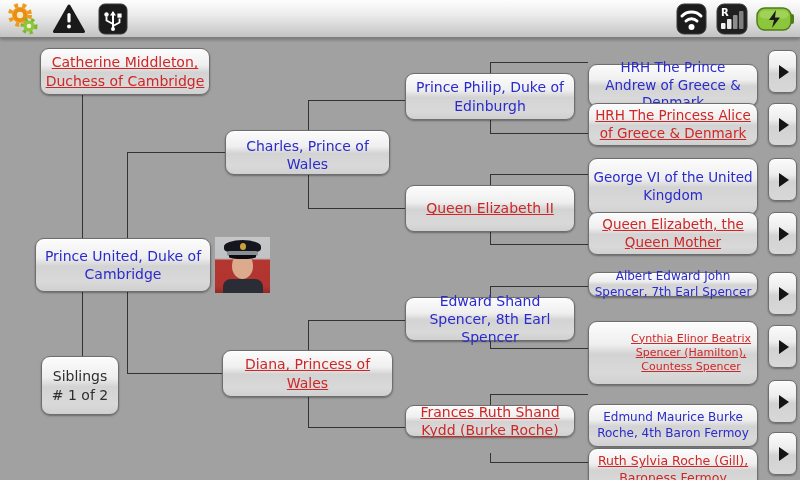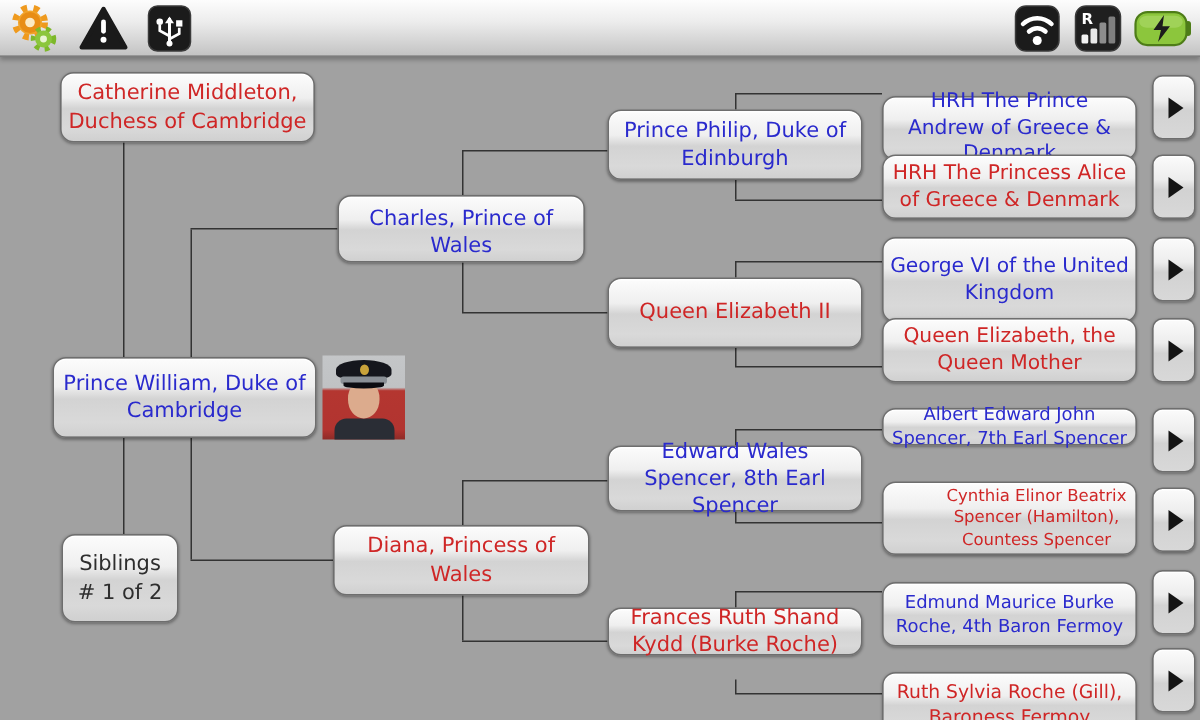--- a/index.html
+++ b/index.html
@@ -28,21 +28,21 @@
   .node{
     position:absolute;box-sizing:border-box;
     border:1px solid #6e6e6e;border-radius:9px;
     background:linear-gradient(180deg,#fcfcfc 0%,#efefef 36%,#d3d3d3 52%,#d9d9d9 82%,#d0d0d0 100%);
     box-shadow:0 1px 2px rgba(0,0,0,0.35), inset 0 1px 0 rgba(255,255,255,0.95);
     display:flex;align-items:center;justify-content:center;
     text-align:center;padding:1px 4px;line-height:1.3;
     cursor:default;
   }
   .male{color:#2a2acd;}
-  .female{color:#cf2626;}
+  .female{color:#cf2626;text-decoration:underline;}
   .neutral{color:#2e2e2e;}
   .fs14{font-size:14px;}
   .fs135{font-size:13.5px;}
   .fs125{font-size:12.5px;}
   .fs12{font-size:12px;}
   .fs11{font-size:11px;}
   
   .vline,.hline{position:absolute;background:#333;}
   .vline{width:1px;}
   .hline{height:1px;}
@@ -174,62 +174,62 @@
 <div class="hline" style="left:490px;top:348px;width:98px;"></div>
 <div class="vline" style="left:490px;top:394px;height:11px;"></div>
 <div class="hline" style="left:490px;top:394px;width:98px;"></div>
 <div class="vline" style="left:490px;top:453px;height:9px;"></div>
 <div class="hline" style="left:490px;top:462px;width:98px;"></div>
 
 <div class="node female fs14" style="left:40px;top:48px;width:170px;height:47px;">
     <span>Catherine Middleton, Duchess of Cambridge</span>
   </div>
 <div class="node male fs14" style="left:35px;top:238px;width:176px;height:54px;">
-    <span>Prince William, Duke of Cambridge</span>
+    <span>Prince United, Duke of Cambridge</span>
   </div>
 <div class="node neutral fs14" style="left:41px;top:356px;width:78px;height:59px;justify-content:center;">
     <span>Siblings # 1 of 2</span>
   </div>
 <div class="node male fs14" style="left:225px;top:130px;width:165px;height:45px;align-items:flex-end;">
     <span>Charles, Prince of Wales</span>
   </div>
 <div class="node female fs14" style="left:222px;top:350px;width:171px;height:47px;">
     <span>Diana, Princess of Wales</span>
   </div>
 <div class="node male fs14" style="left:405px;top:73px;width:170px;height:47px;align-items:center;">
     <span>Prince Philip, Duke of Edinburgh</span>
   </div>
 <div class="node female fs14" style="left:405px;top:185px;width:170px;height:47px;">
     <span>Queen Elizabeth II</span>
   </div>
 <div class="node male fs14" style="left:405px;top:297px;width:170px;height:44px;">
-    <span>Edward Wales Spencer, 8th Earl Spencer</span>
+    <span>Edward Shand Spencer, 8th Earl Spencer</span>
   </div>
 <div class="node female fs14" style="left:405px;top:405px;width:170px;height:32px;">
     <span>Frances Ruth Shand Kydd (Burke Roche)</span>
   </div>
 <div class="node male fs135" style="left:588px;top:64px;width:170px;height:43px;">
     <span>HRH The Prince Andrew of Greece &amp; Denmark</span>
   </div>
 <div class="node female fs135" style="left:588px;top:103px;width:170px;height:43px;">
     <span>HRH The Princess Alice of Greece &amp; Denmark</span>
   </div>
 <div class="node male fs135" style="left:588px;top:158px;width:170px;height:57px;">
     <span>George VI of the United Kingdom</span>
   </div>
 <div class="node female fs135" style="left:588px;top:212px;width:170px;height:43px;">
     <span>Queen Elizabeth, the Queen Mother</span>
   </div>
 <div class="node male fs12" style="left:588px;top:272px;width:170px;height:25px;">
     <span>Albert Edward John Spencer, 7th Earl Spencer</span>
   </div>
-<div class="node female fs11" style="left:588px;top:321px;width:170px;height:49px;padding-left:40px;">
+<div class="node female fs11" style="left:588px;top:321px;width:170px;height:64px;padding-left:40px;">
     <span>Cynthia Elinor Beatrix Spencer (Hamilton), Countess Spencer</span>
   </div>
-<div class="node male fs12" style="left:588px;top:388px;width:170px;height:43px;">
+<div class="node male fs12" style="left:588px;top:404px;width:170px;height:43px;">
     <span>Edmund Maurice Burke Roche, 4th Baron Fermoy</span>
   </div>
 <div class="node female fs125" style="left:588px;top:448px;width:170px;height:43px;">
     <span>Ruth Sylvia Roche (Gill), Baroness Fermoy</span>
   </div>
 
 <div class="photo">
   <div class="uniform"></div>
   <div class="face"></div>
   <div class="cap"></div>

